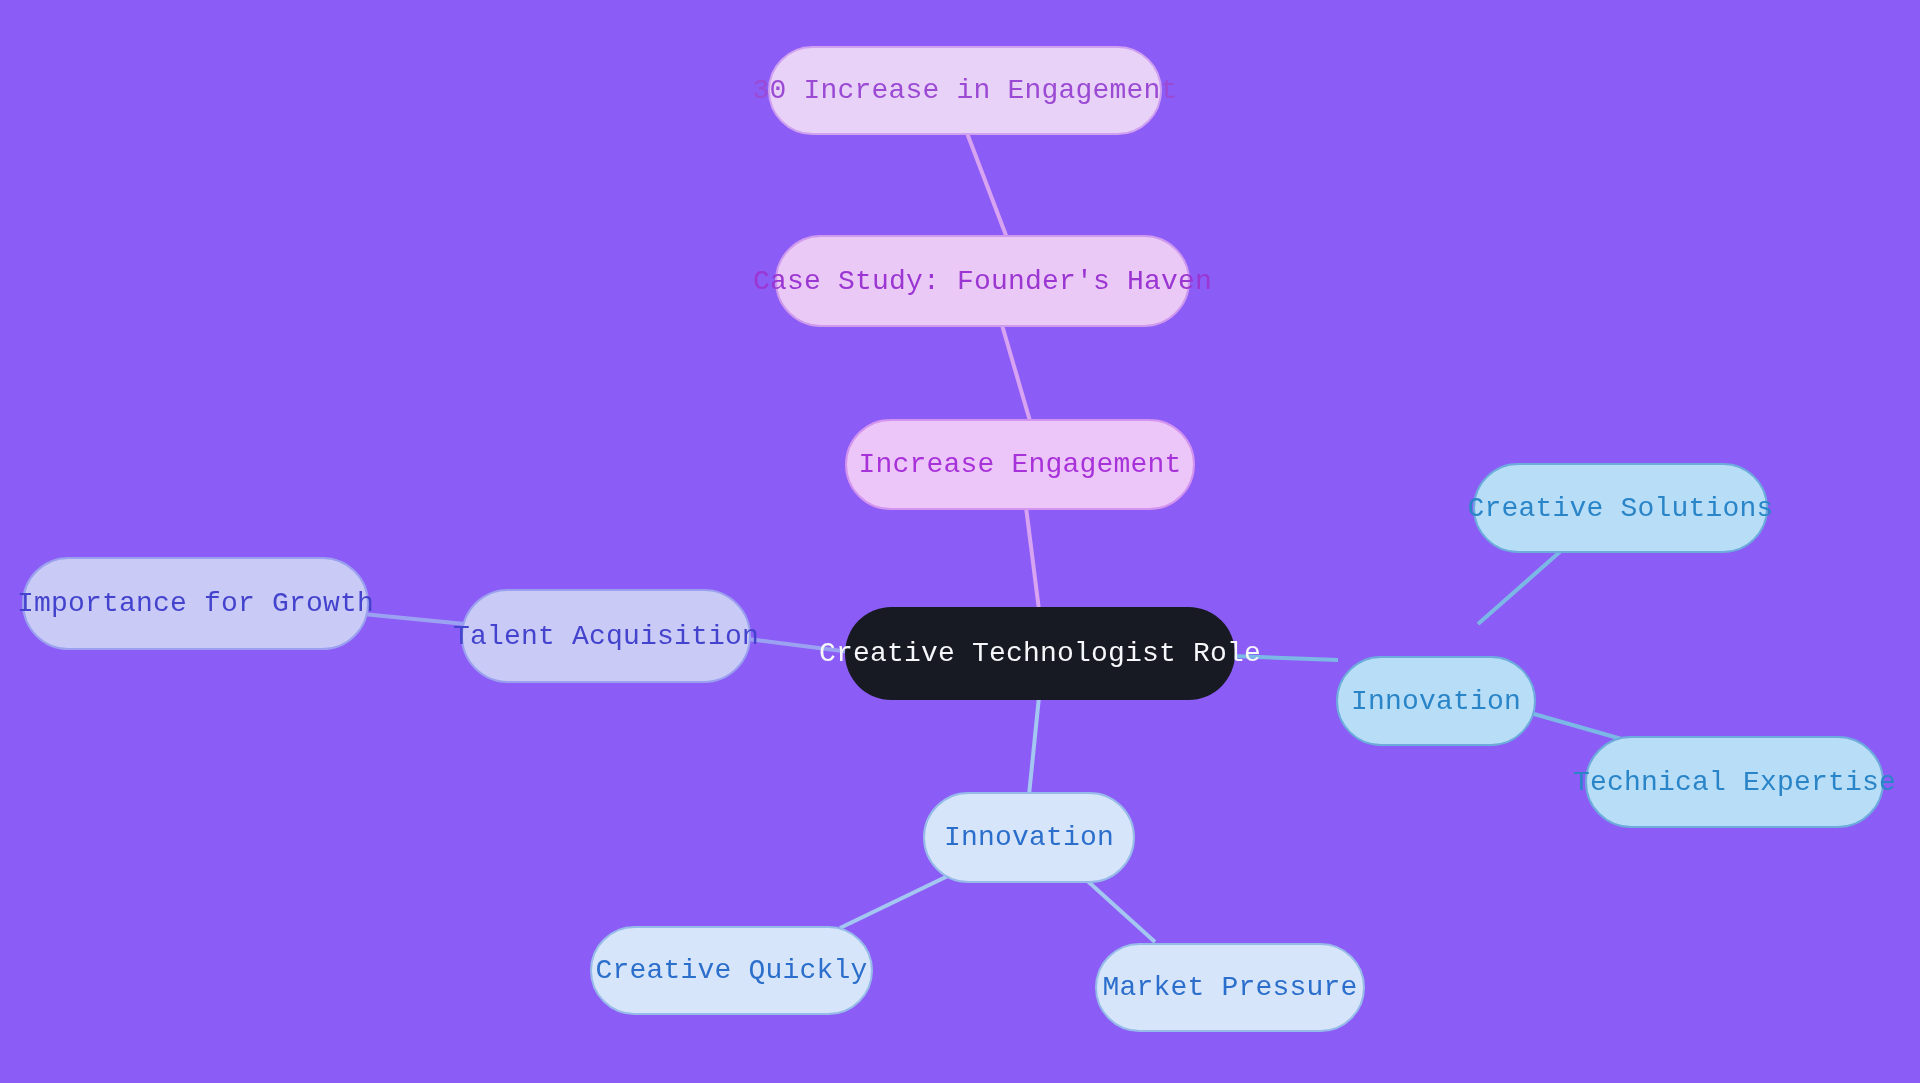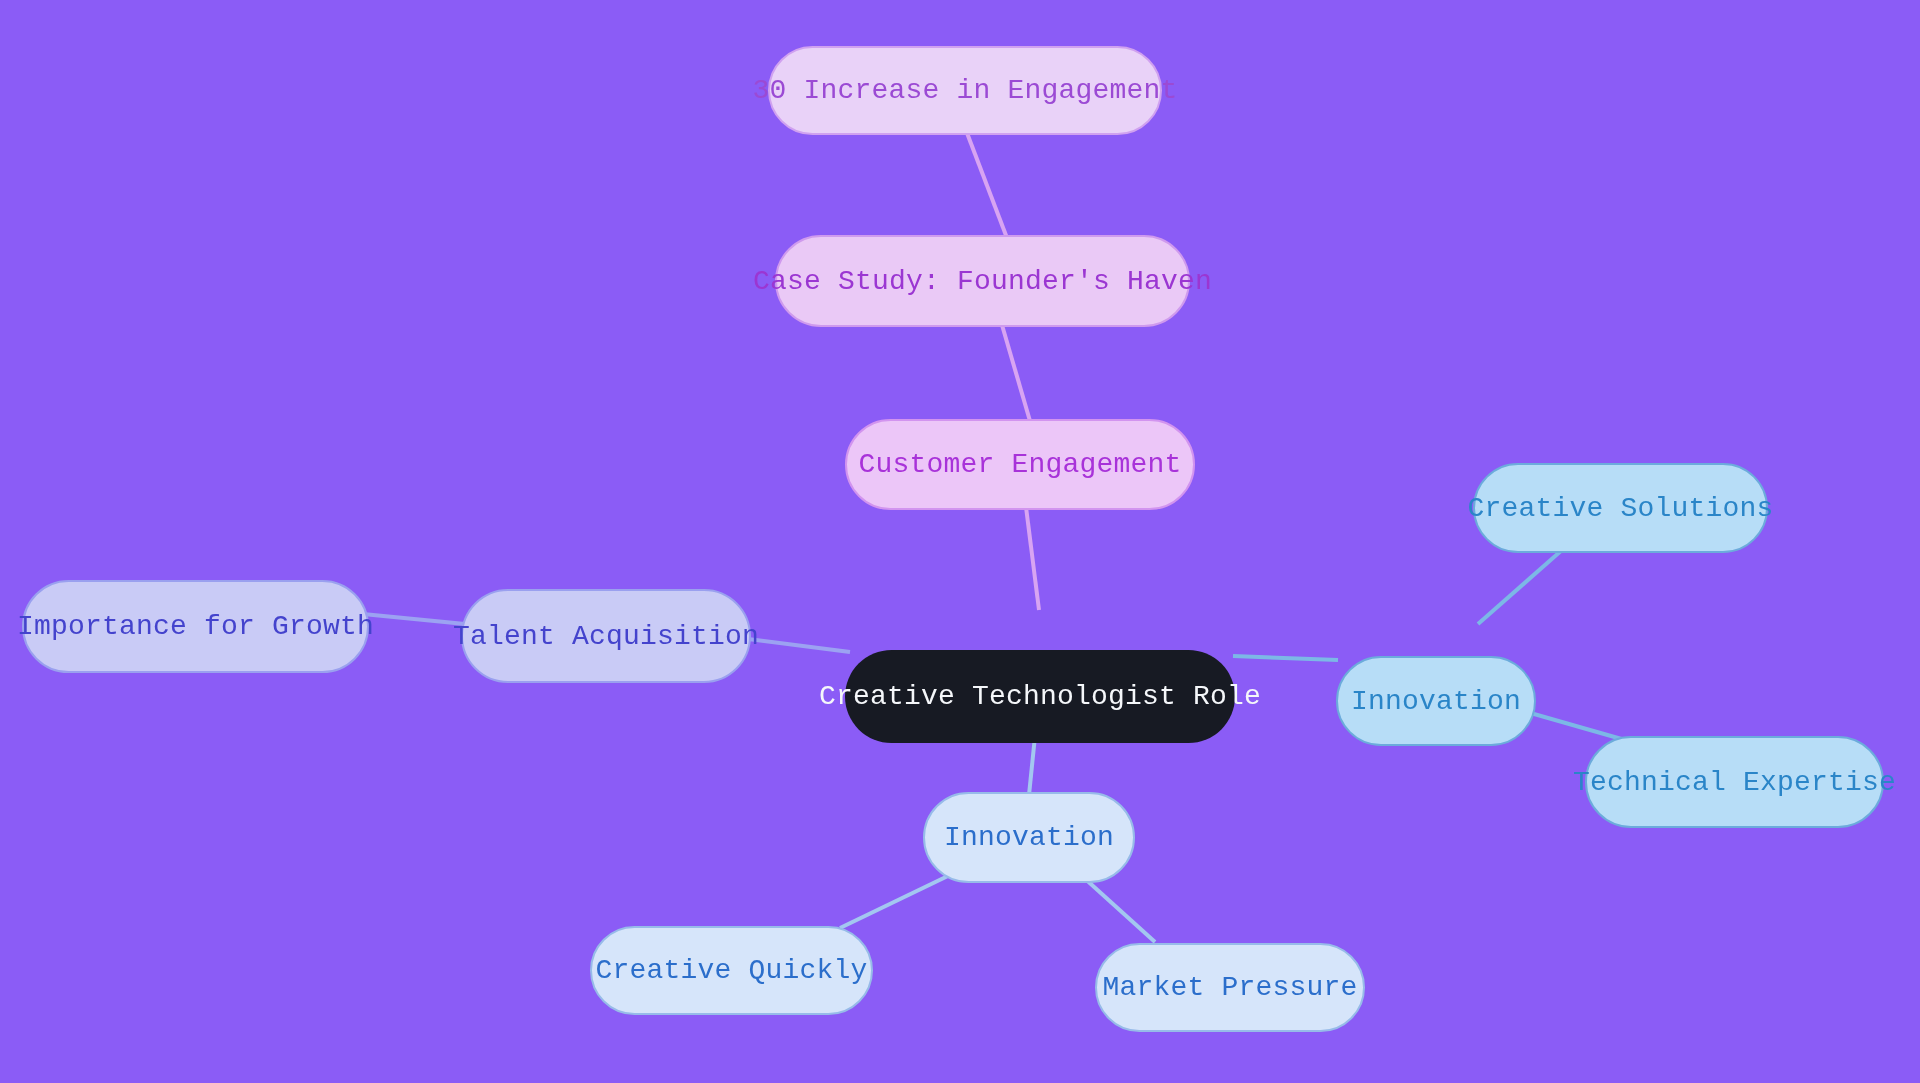--- a/index.html
+++ b/index.html
@@ -70,32 +70,32 @@
 
   <div class="node node-inc" style="left:768px; top:46px; width:394px; height:89px;">
     <span>30 Increase in Engagement</span>
   </div>
 
   <div class="node node-cs" style="left:775px; top:235px; width:415px; height:92px;">
     <span>Case Study: Founder's Haven</span>
   </div>
 
   <div class="node node-ce" style="left:845px; top:419px; width:350px; height:91px;">
-    <span>Customer Engagement</span>
+    <span>Increase Engagement</span>
   </div>
 
-  <div class="node node-root" style="left:845px; top:607px; width:390px; height:93px;margin-top:43px;">
+  <div class="node node-root" style="left:845px; top:607px; width:390px; height:93px;">
     <span>Creative Technologist Role</span>
   </div>
 
   <div class="node node-lav" style="left:461px; top:589px; width:290px; height:94px;">
     <span>Talent Acquisition</span>
   </div>
 
-  <div class="node node-lav" style="left:22px; top:557px; width:347px; height:93px;margin-top:23px;">
+  <div class="node node-lav" style="left:22px; top:557px; width:347px; height:93px;">
     <span>Importance for Growth</span>
   </div>
 
   <div class="node node-blue" style="left:1336px; top:619px; width:200px; height:90px;margin-top:37px;">
     <span>Innovation</span>
   </div>
 
   <div class="node node-blue" style="left:1473px; top:463px; width:295px; height:90px;">
     <span>Creative Solutions</span>
   </div>

